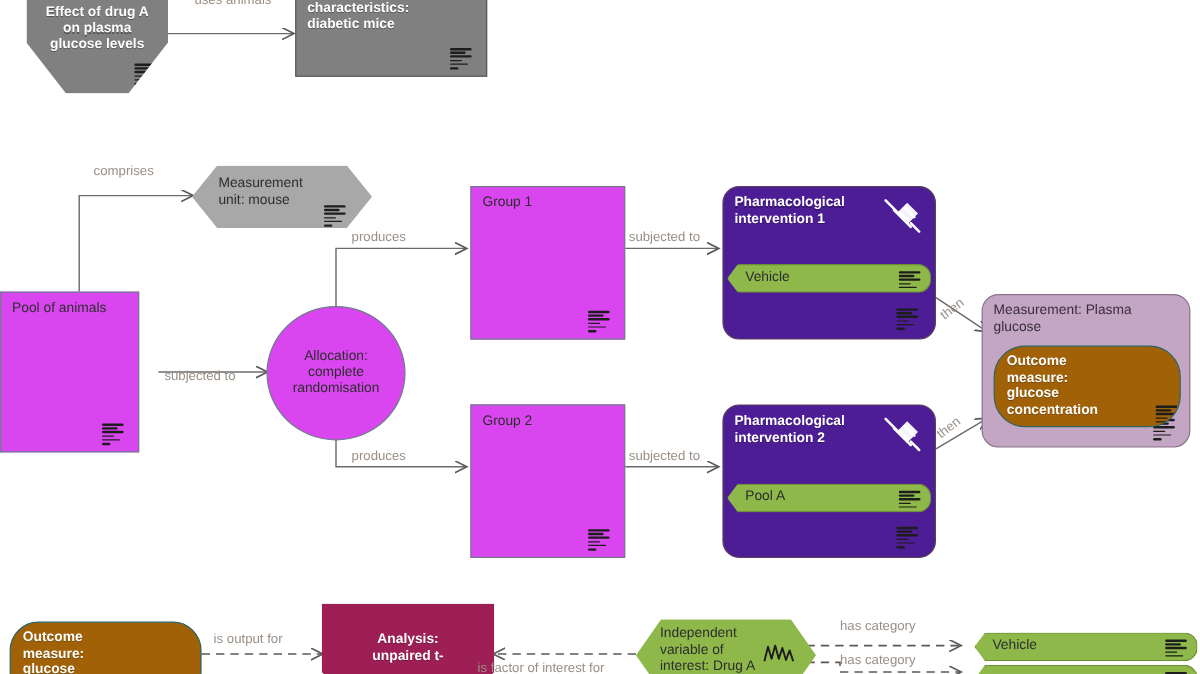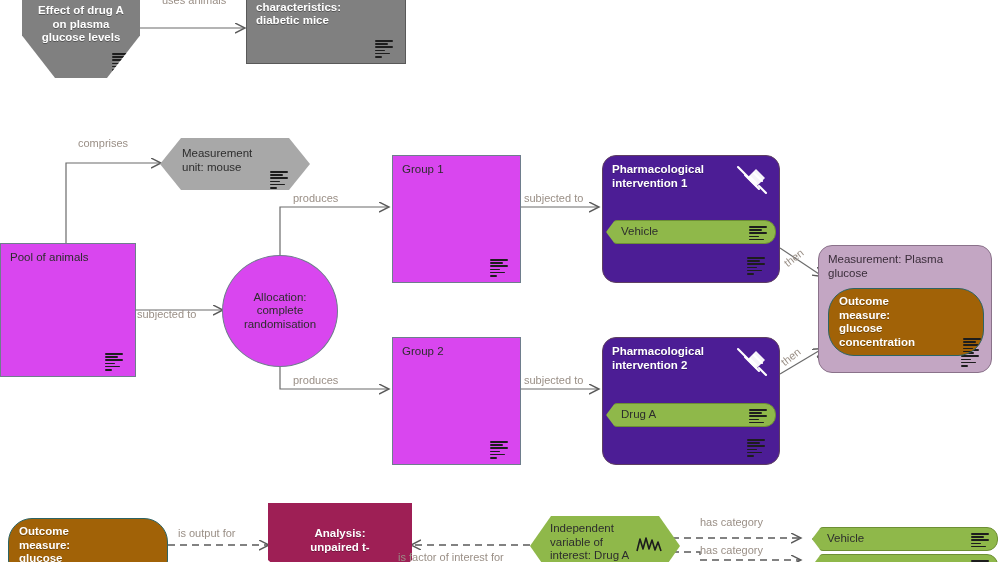--- a/index.html
+++ b/index.html
@@ -173,21 +173,21 @@
     <div class="notes" style="right:22px; bottom:4px;">
       <i></i>
         <i></i>
         <i></i>
         <i></i>
         <i></i>
         <i></i>
     </div>
   </div>
 
-  <div class="node blue" style="left:0px; top:243px; width:136px; height:134px; z-index:2;">
+  <div class="node blue" style="left:0px; top:243px; width:116px; height:134px; z-index:2;">
     <div class="ttl">Pool of animals</div>
     <div class="notes" style="right:12px; bottom:8px;">
       <i></i>
         <i></i>
         <i></i>
         <i></i>
         <i></i>
         <i></i>
     </div>
   </div>
@@ -285,21 +285,21 @@
       <i></i>
         <i></i>
         <i></i>
         <i></i>
         <i></i>
         <i></i>
     </div>
   </div>
 
   <div class="node green pill" style="left:606px; top:403px; width:170px; height:24px; z-index:3; padding:4px 9px 4px 14px; font-size:11.5px;">
-    <div class="ttl">Drug A</div>
+    <div class="ttl">Pool A</div>
     <div class="notes" style="right:8px; top:5px; height:13px;">
       <i></i>
         <i></i>
         <i></i>
         <i></i>
         <i></i>
     </div>
   </div>
 
   <div class="node lilac rounded" style="left:818px; top:245px; width:174px; height:128px; z-index:2;">

